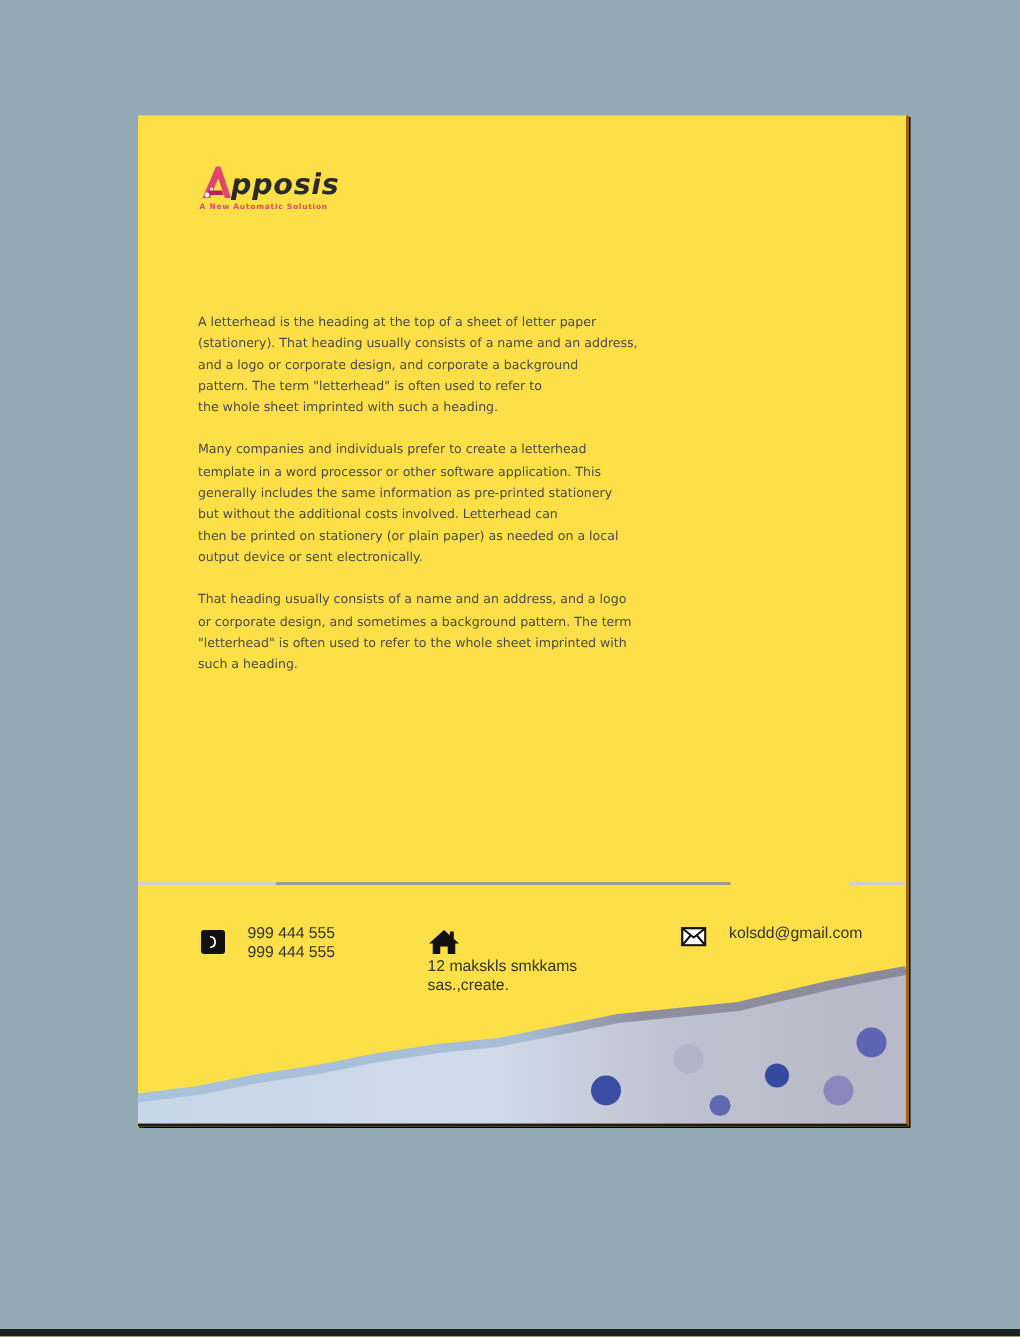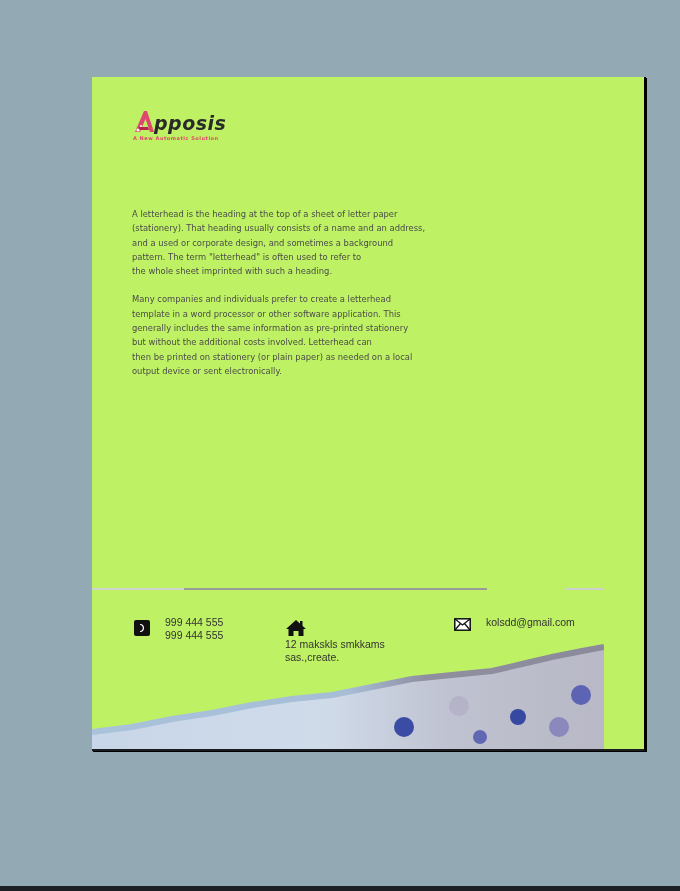--- a/index.html
+++ b/index.html
@@ -4,25 +4,24 @@
 <style>
   html, body { margin:0; padding:0; }
   body {
     width:680px; height:891px; position:relative; overflow:hidden;
     background:#93aab5;
     font-family:"DejaVu Sans", sans-serif;
   }
   .bottom-bar { position:absolute; left:0; right:0; bottom:0; height:5px; background:#1d2024; }
   .sheet {
     position:absolute; left:92px; top:77px; width:512px; height:672px;
-    background:#bef264;
-    border-right:2px solid #000000; border-bottom:2px solid #1a1c20;
+    background:#fde047;
+    border-right:2px solid #a16207; border-bottom:2px solid #1a1c20;
     box-shadow: 1px 1px 0 #000;
     overflow:hidden;
-    padding-left:40px;
   }
   .logo { position:absolute; left:41px; top:30px; }
   .logo-word { display:flex; align-items:flex-end; height:26px; }
   .logo-a { width:22px; height:24px; position:relative; }
   .logo-rest {
     font-family:"DejaVu Sans", sans-serif; font-weight:bold; font-style:italic;
     font-size:19px; color:#2a2a2a; letter-spacing:0.5px; line-height:20px; margin-left:-1px;
   }
   .logo-tag { font-size:5px; color:#e0476e; letter-spacing:0.5px; margin-top:2px; font-weight:bold; }
 
@@ -60,29 +59,33 @@
         <circle cx="8" cy="17" r="1" fill="#ffffff"></circle>
       </svg>
       <span class="logo-rest">pposis</span>
     </div>
     <div class="logo-tag">A New Automatic Solution</div>
   </div>
 
   <div class="letter">
     <p class="para">A letterhead is the heading at the top of a sheet of letter paper
 (stationery). That heading usually consists of a name and an address,
-and a used or corporate design, and sometimes a background
+and a logo or corporate design, and corporate a background
 pattern. The term "letterhead" is often used to refer to
 the whole sheet imprinted with such a heading.</p>
     <p class="para">Many companies and individuals prefer to create a letterhead
 template in a word processor or other software application. This
 generally includes the same information as pre-printed stationery
 but without the additional costs involved. Letterhead can
 then be printed on stationery (or plain paper) as needed on a local
 output device or sent electronically.</p>
+    <p class="para">That heading usually consists of a name and an address, and a logo
+or corporate design, and sometimes a background pattern. The term
+"letterhead" is often used to refer to the whole sheet imprinted with
+such a heading.</p>
   </div>
 
   <div class="divider div1"></div>
   <div class="divider div2"></div>
   <div class="divider div3"></div>
 
   <div class="contact c-phone">
     <span class="icon">
       <svg width="16" height="16" viewBox="0 0 16 16">
         <rect x="0" y="0" width="16" height="16" rx="2" fill="#111"></rect>

